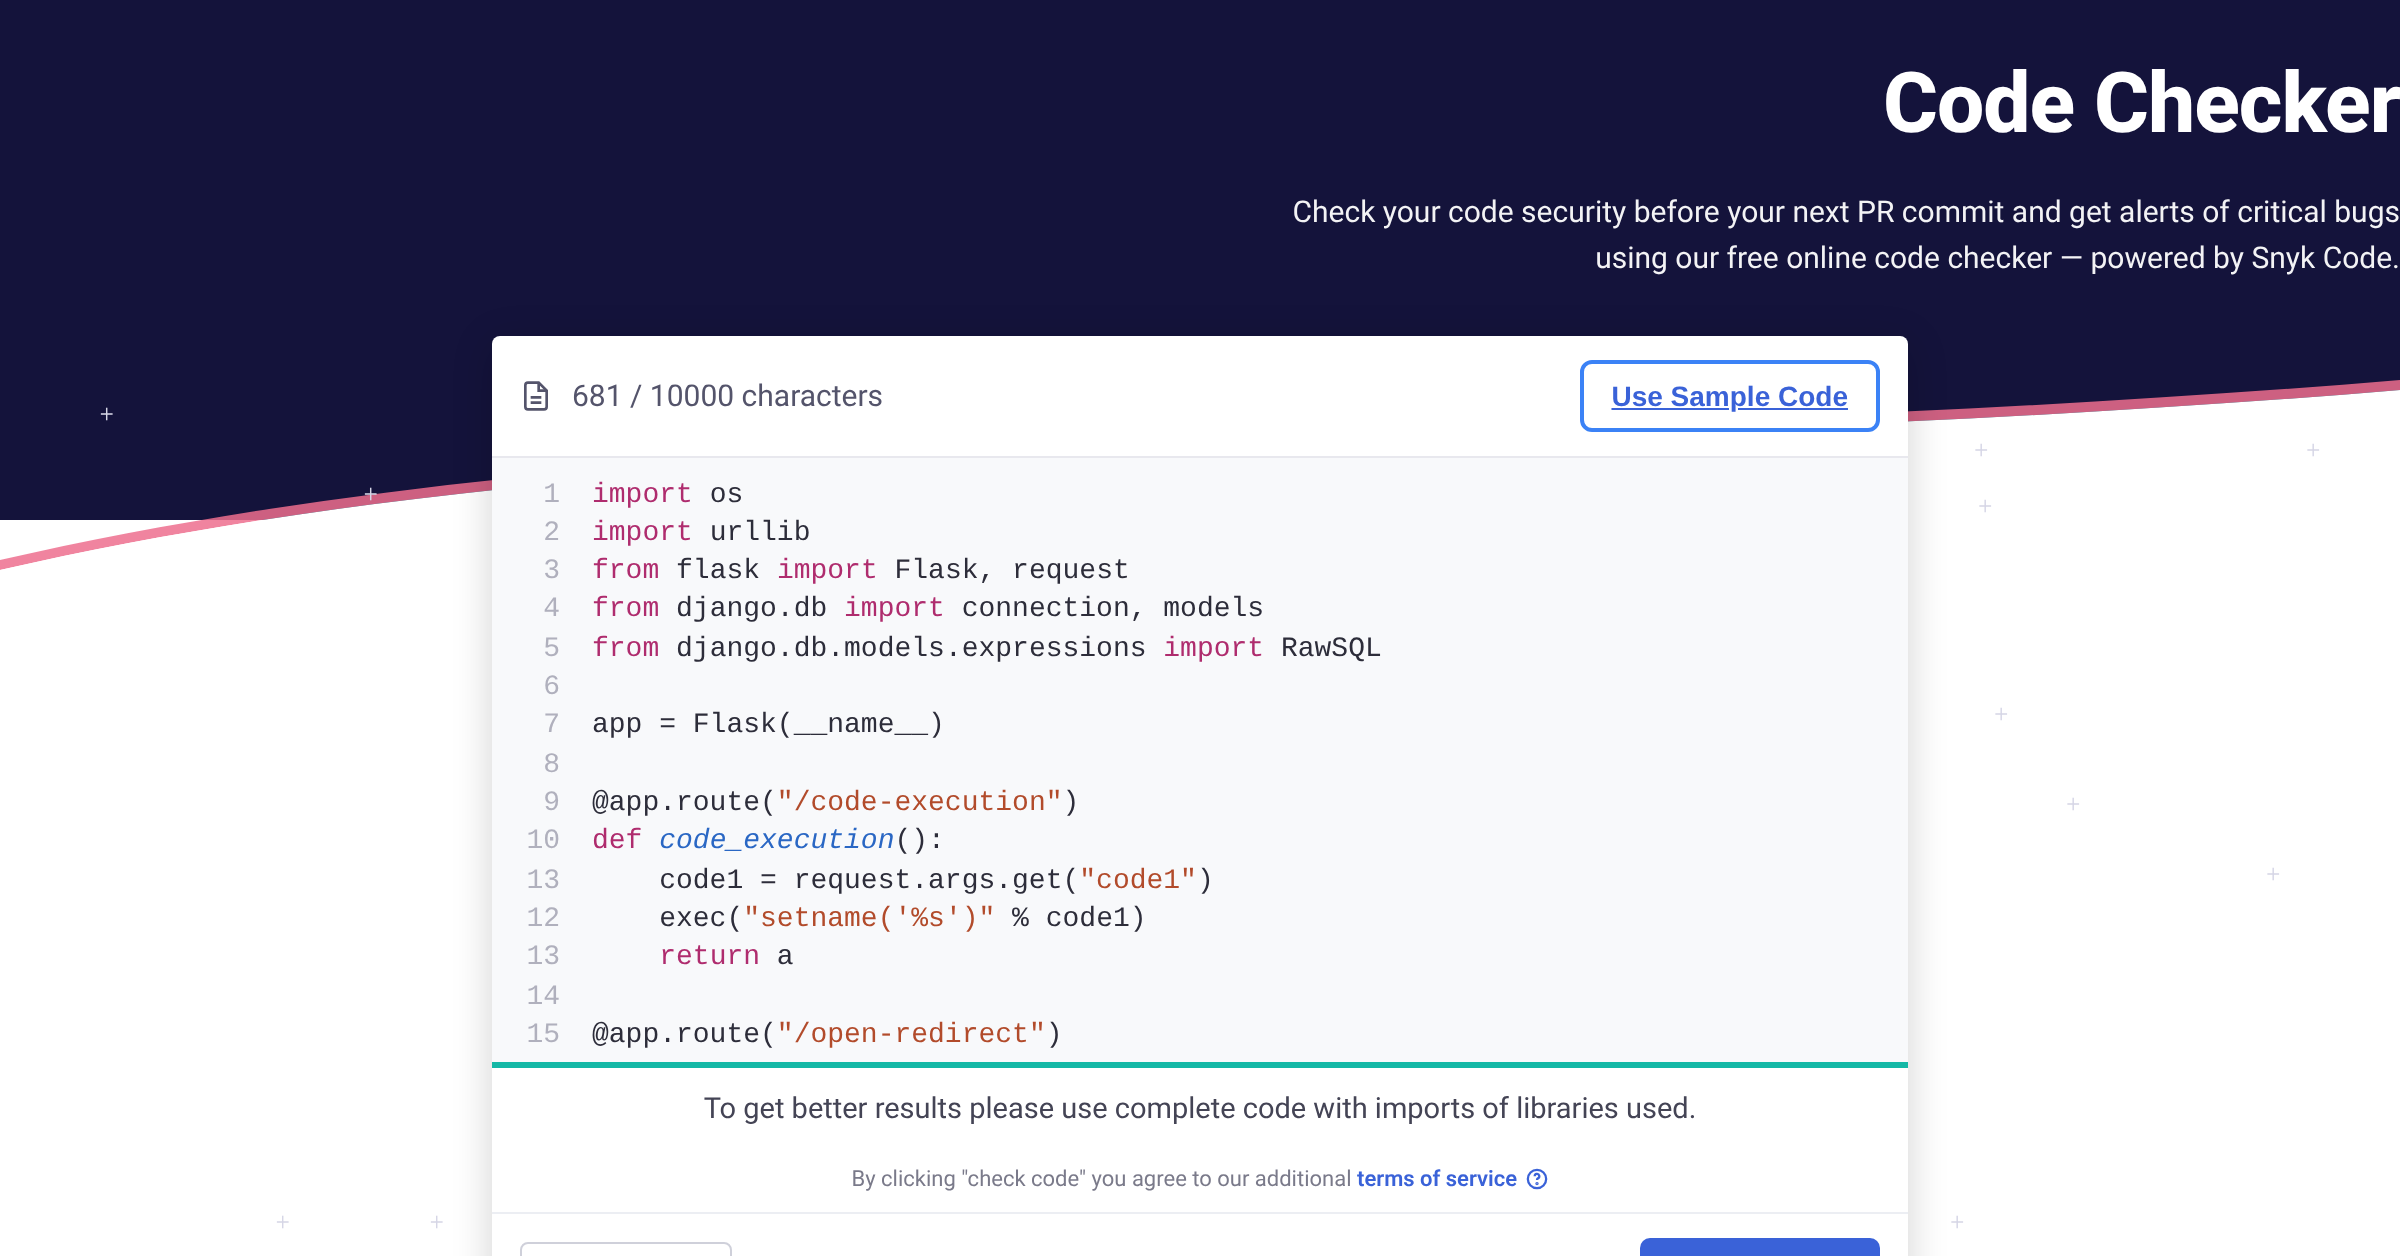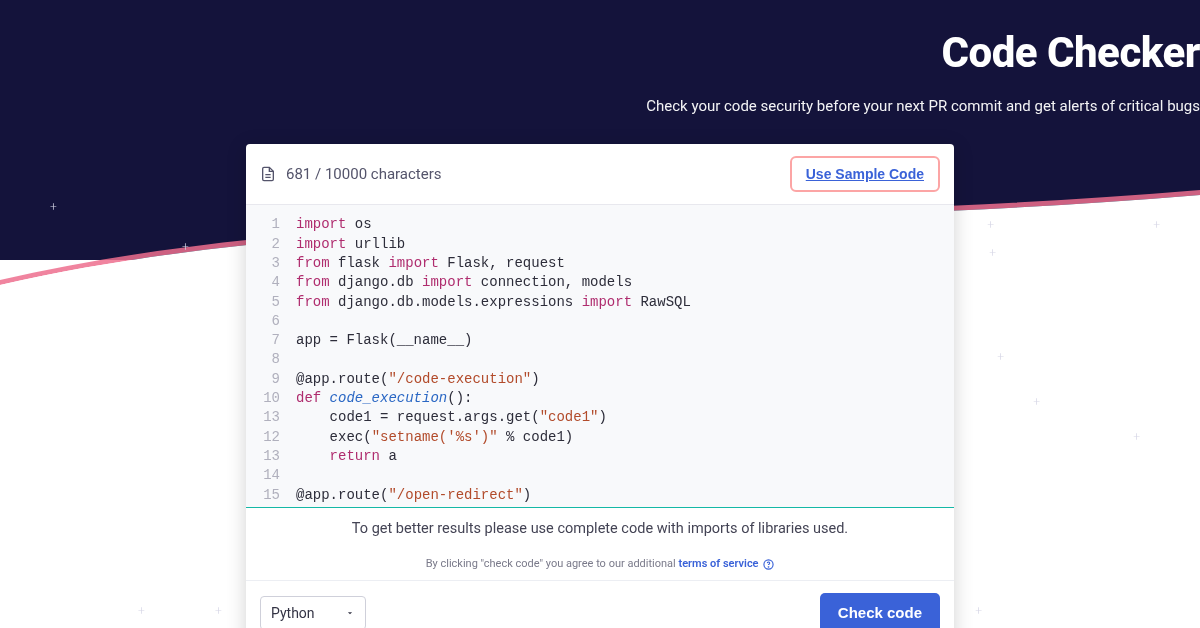--- a/index.html
+++ b/index.html
@@ -63,21 +63,21 @@
 .char-count-wrap {
   display: flex;
   align-items: center;
   gap: 10px;
   color: #54546b;
   font-size: 15px;
   text-align: right;
 }
 .doc-icon svg { display: block; }
 .sample-btn {
-  border: 2px solid #fca5a5;
+  border: 2px solid #3b82f6;
   color: #3a62d8;
   background: #fff;
   padding: 8px 14px;
   border-radius: 6px;
   font-size: 14px;
   font-weight: 700;
   text-decoration: underline;
   cursor: pointer;
 }
 .editor {
@@ -103,21 +103,21 @@
   color: #2d2d3a;
 }
 .kw  { color: #af2c6e; }      
 .mod { color: #2d2d3a; }
 .str { color: #b24b2b; }      
 .fn  { color: #2a67c4; font-style: italic; }
 
 .hint-bar {
   text-align: center;
   padding: 12px 10px;
-  border-top: 1px solid #14b8a6;
+  border-top: 3px solid #14b8a6;
   font-size: 14.5px;
   color: #444455;
 }
 .terms-bar {
   text-align: center;
   padding: 8px 10px 10px;
   font-size: 11px;
   color: #7a7a8a;
   border-bottom: 1px solid #eceef3;
 }
@@ -187,20 +187,21 @@
 <div class="plus" style="top:395px; right:160px;">+</div>
 <div class="plus" style="top:430px; right:60px;">+</div>
 <div class="plus" style="top:604px; left:215px;">+</div>
 <div class="plus" style="top:604px; left:138px;">+</div>
 <div class="plus" style="top:604px; right:218px;">+</div>
 
 <div class="header">
   <h1 class="page-title">Code Checker</h1>
   <p class="subtitle">
     <span>Check your code security before your next PR commit and get alerts of critical bugs</span><br>
+    <span>using our free online code checker — powered by Snyk Code.</span>
   </p>
 </div>
 
 <div class="card">
   <div class="card-top">
     <div class="char-count-wrap">
       <span class="doc-icon">
         <svg width="16" height="16" viewBox="0 0 24 24" fill="none" stroke="#54546b" stroke-width="2">
           <path d="M14 2H6a2 2 0 0 0-2 2v16a2 2 0 0 0 2 2h12a2 2 0 0 0 2-2V8z"></path>
           <polyline points="14 2 14 8 20 8"></polyline>

